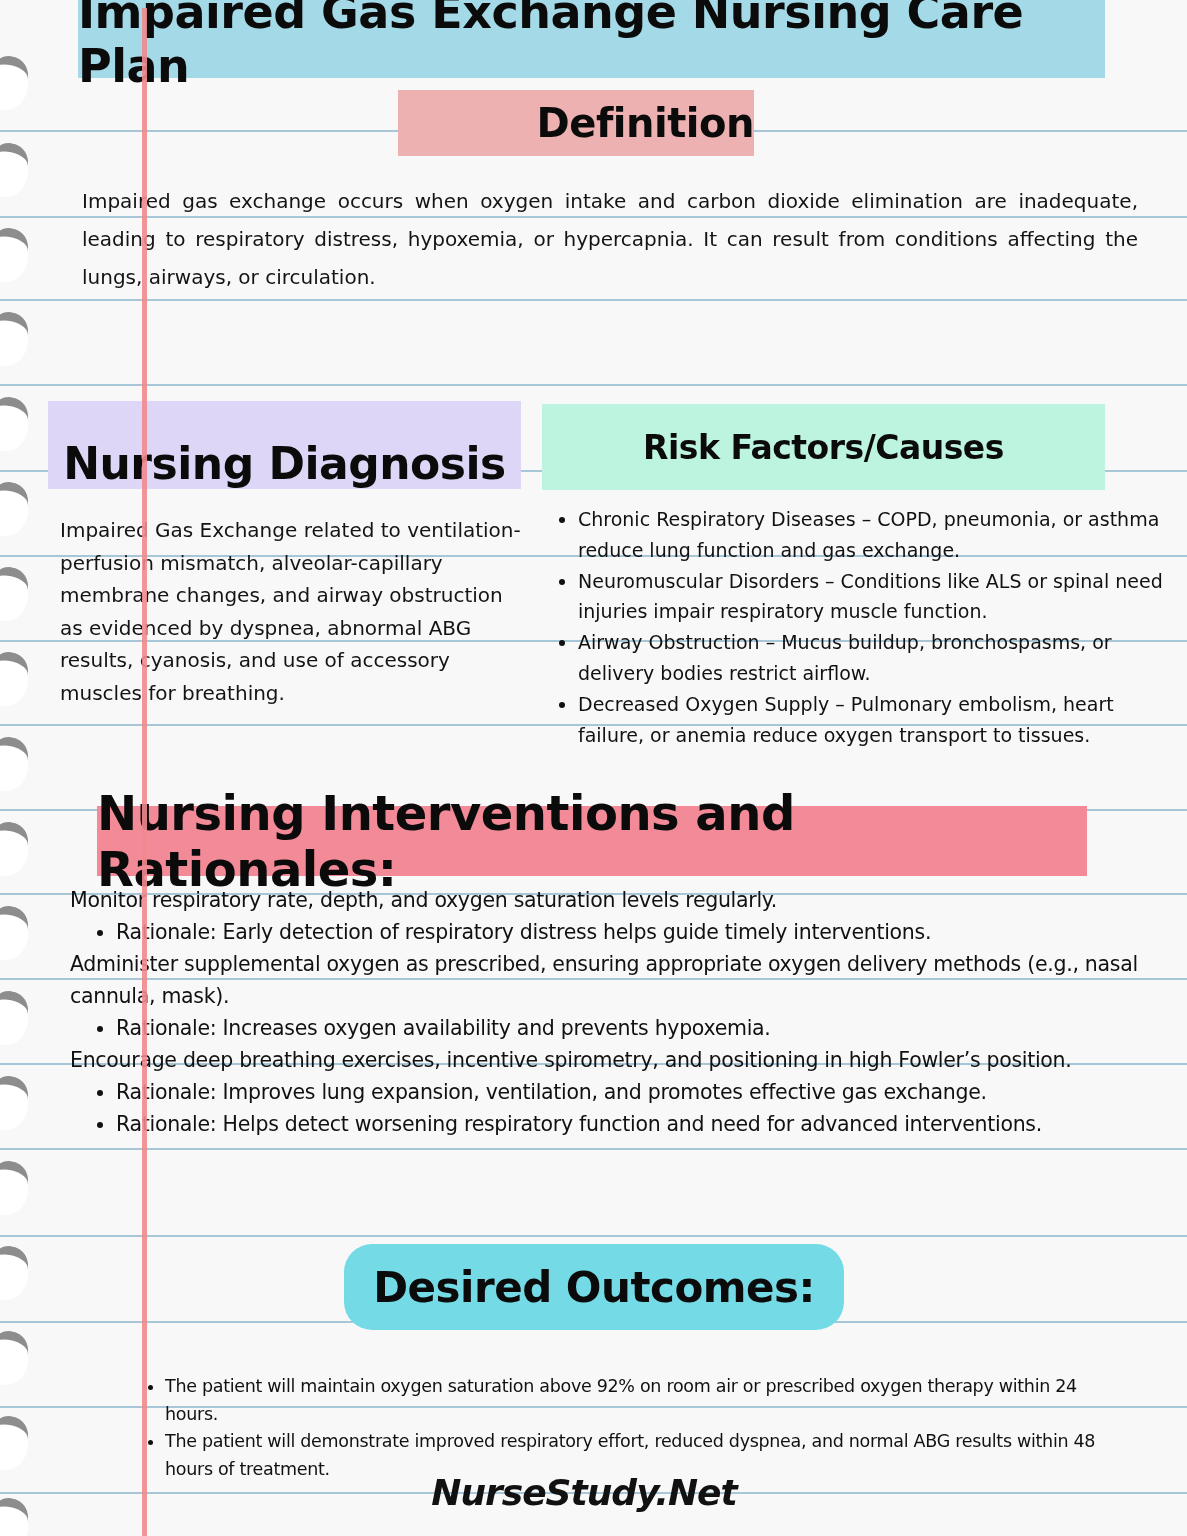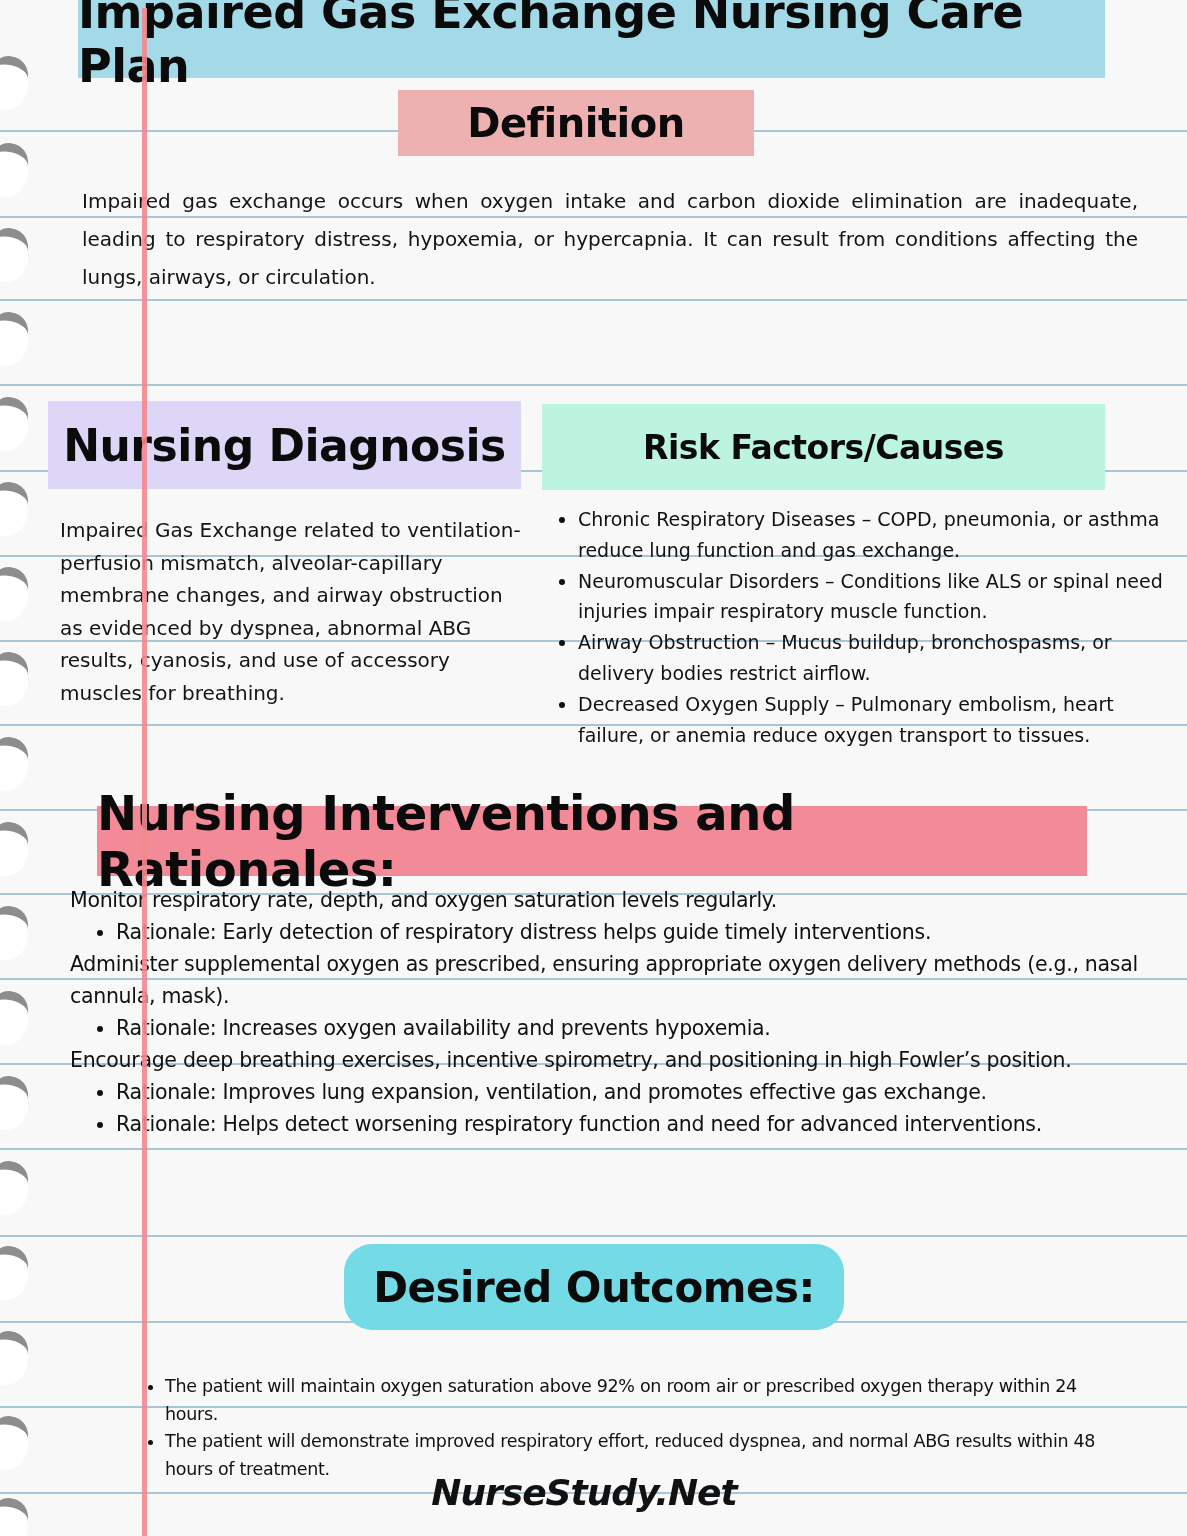--- a/index.html
+++ b/index.html
@@ -13,23 +13,23 @@
   .margin-line { position:absolute; left:142px; top:8px; width:5px; height:1528px; background:#f08a8f; opacity:.9; }
   .ring { position:absolute; left:-16px; width:44px; height:52px; border-radius:50%; background:#fff; }
   .ring::before {
     content:""; position:absolute; left:6px; top:-2px; width:38px; height:30px;
     border-top:9px solid #8d8d8d; border-radius:50% 50% 0 0; transform:rotate(12deg);
   }
   .box { position:absolute; display:flex; align-items:center; justify-content:center; }
   .h { font-family:"DejaVu Sans", sans-serif; font-weight:bold; color:#0b0b0b; letter-spacing:-0.5px; }
   .title-box { left:78px; top:0; width:1027px; height:78px; background:#a4dae7; }
   .title-box .h { font-size:46px; }
-  .def-box { left:398px; top:90px; width:356px; height:66px; background:#ecb1b0; }
+  .def-box { left:398px; top:90px; width:356px; height:66px; background:#ecb1b0;justify-content:flex-end; }
   .def-box .h { font-size:40px; }
-  .diag-box { left:48px; top:401px; width:473px; height:88px; background:#ddd6f6; }
+  .diag-box { left:48px; top:401px; width:473px; height:88px; background:#ddd6f6;align-items:flex-end; }
   .diag-box .h { font-size:44px; }
   .risk-box { left:542px; top:404px; width:563px; height:86px; background:#bdf4df; }
   .risk-box .h { font-size:33px; }
   .int-box { left:97px; top:806px; width:990px; height:70px; background:#f28a98; }
   .int-box .h { font-size:48px; }
   .out-box { left:344px; top:1244px; width:500px; height:86px; background:#74dbe6;border-radius:28px; }
   .out-box .h { font-size:42px; }
   .text { position:absolute; font-size:19.5px; line-height:38px; color:#141414; }
   .def-text { left:82px; top:182px; width:1056px; text-align:justify; font-size:20px; }
   .diag-text { left:60px; top:514px; width:470px; line-height:32.5px; font-size:20px; }

